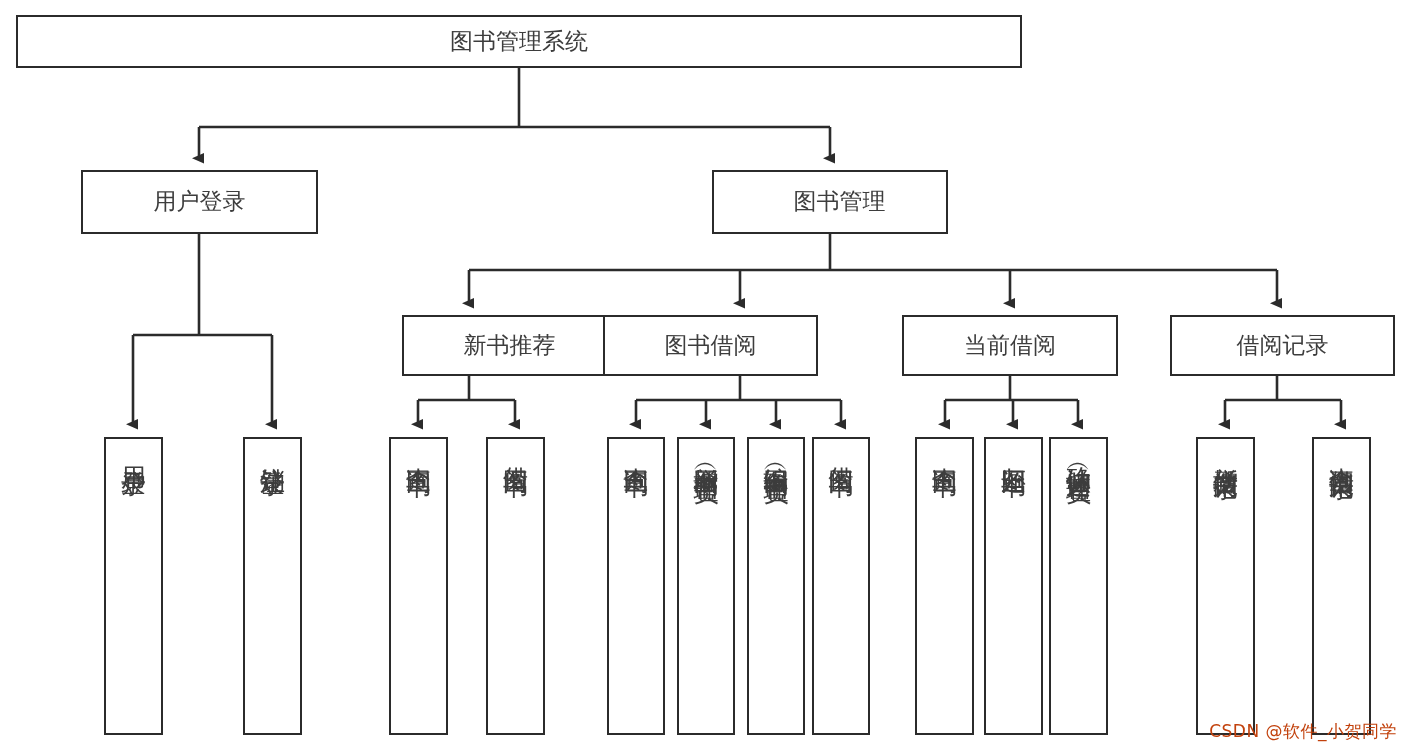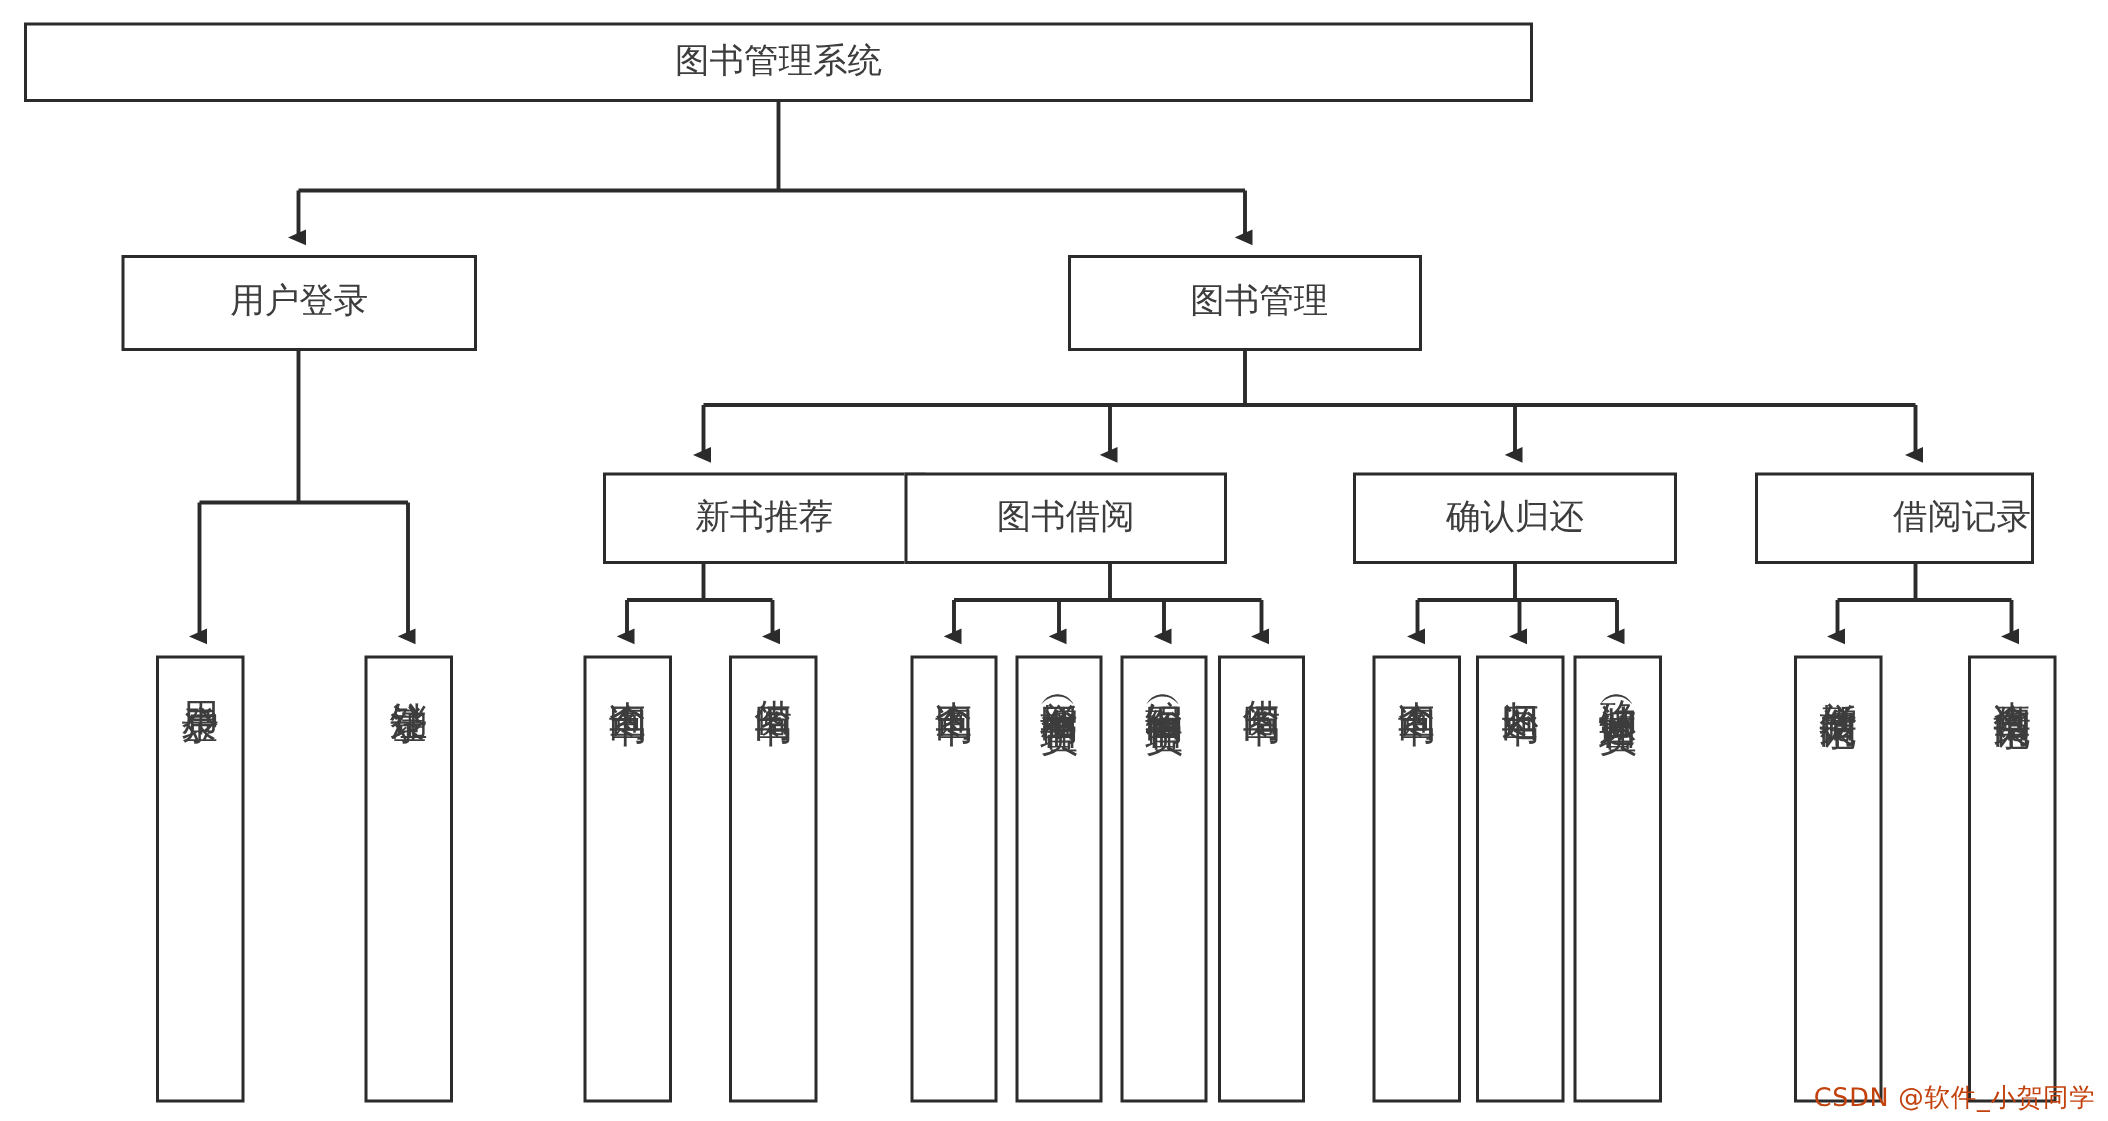--- a/index.html
+++ b/index.html
@@ -152,24 +152,24 @@
 
   <div class="node horiz" style="left:362px; top:315px; width:215px; height:61px;margin-left:40px;">
     <span class="label">新书推荐</span>
   </div>
 
   <div class="node horiz" style="left:603px; top:315px; width:215px; height:61px;">
     <span class="label">图书借阅</span>
   </div>
 
   <div class="node horiz" style="left:902px; top:315px; width:216px; height:61px;">
-    <span class="label">确认归还</span>
-  </div>
-
-  <div class="node horiz" style="left:1170px; top:315px; width:186px; height:61px;justify-content:flex-end;">
+    <span class="label">当前借阅</span>
+  </div>
+
+  <div class="node horiz" style="left:1170px; top:315px; width:225px; height:61px;">
     <span class="label">借阅记录</span>
   </div>
 
   <div class="node vert" style="left:104px; top:437px; width:59px; height:298px;">
     <span class="label">用户登录</span>
   </div>
 
   <div class="node vert" style="left:243px; top:437px; width:59px; height:298px;">
     <span class="label">注销登录</span>
   </div>

